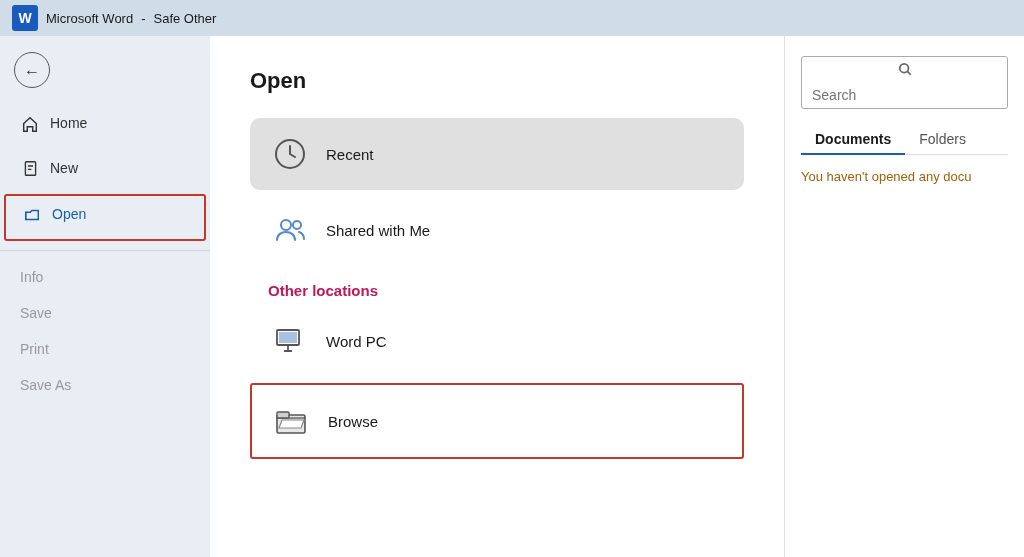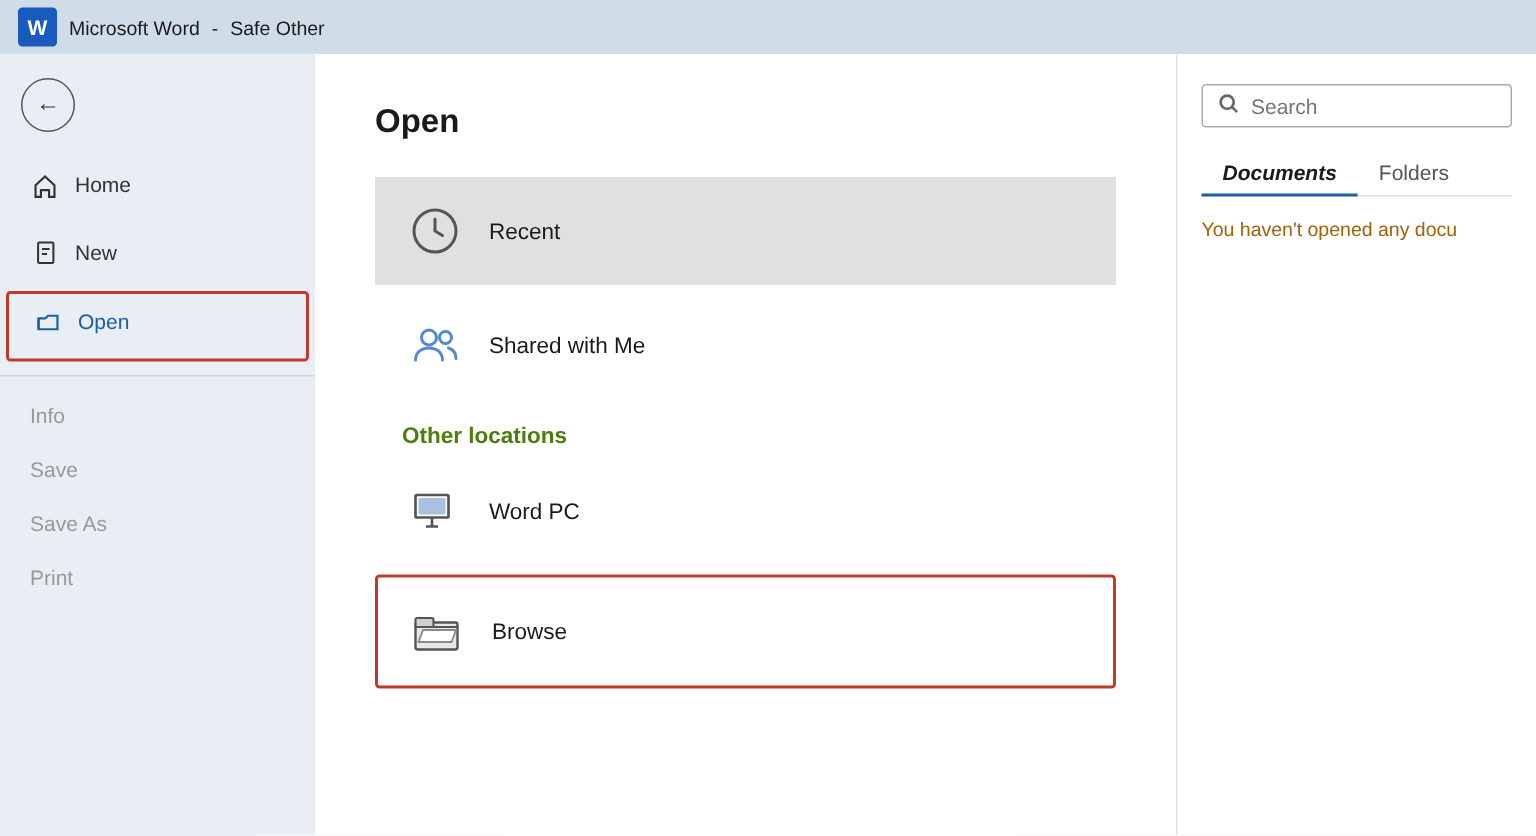--- a/index.html
+++ b/index.html
@@ -124,21 +124,21 @@
       color: #1a1a1a;
       margin-bottom: 24px;
     }
 
     
     .location-item {
       display: flex;
       align-items: center;
       gap: 14px;
       padding: 14px 18px;
-      border-radius: 0;
+      border-radius: 10px;
       cursor: pointer;
       font-size: 15px;
       color: #1a1a1a;
       margin-bottom: 4px;
     }
     .location-item.selected {
       background: #e0e0e0;
     }
     .location-item .loc-icon {
       width: 44px;
@@ -146,21 +146,21 @@
       display: flex;
       align-items: center;
       justify-content: center;
       flex-shrink: 0;
       font-size: 26px;
     }
 
     .other-locations-label {
       font-size: 15px;
       font-weight: 600;
-      color: #4d7c0f;
+      color: #be185d;
       margin: 12px 0 6px 18px;
     }
 
     .location-item.browse-item {
       border: 2px solid #c0392b;
       border-radius: 3px;
       margin: 2px 0;
       align-items: center;
     }
 
@@ -176,20 +176,21 @@
 
     .search-box {
       display: flex;
       align-items: center;
       border: 1px solid #aaa;
       border-radius: 3px;
       padding: 5px 10px;
       gap: 8px;
       margin-bottom: 16px;
       background: white;
+      flex-direction: column;
     }
     .search-icon-svg {
       color: #555;
       font-size: 14px;
     }
     .search-input {
       border: none;
       outline: none;
       font-size: 14px;
       color: #888;
@@ -208,21 +209,20 @@
       font-size: 14px;
       cursor: pointer;
       color: #555;
       border-bottom: 2px solid transparent;
       margin-bottom: -1px;
     }
     .tab.active {
       color: #1a1a1a;
       font-weight: 600;
       border-bottom: 2px solid #1a5faa;
-      font-style: italic;
     }
 
     .empty-state {
       font-size: 13px;
       color: #a16207;
       line-height: 1.5;
     }
 
   </style>
 </head>
@@ -273,24 +273,24 @@
 
     <div class="sidebar-divider"></div>
 
     <div class="sidebar-item-text-only">
       <span>Info</span>
     </div>
     <div class="sidebar-item-text-only">
       <span>Save</span>
     </div>
     <div class="sidebar-item-text-only">
+      <span>Print</span>
+    </div>
+    <div class="sidebar-item-text-only">
       <span>Save As</span>
-    </div>
-    <div class="sidebar-item-text-only">
-      <span>Print</span>
     </div>
   </div>
 
   <div class="main-content">
     <div class="page-title">Open</div>
 
     <div class="location-item selected">
       <div class="loc-icon">
         <svg width="36" height="36" viewBox="0 0 36 36" fill="none" stroke="#555" stroke-width="2">
           <circle cx="18" cy="18" r="14"></circle>

